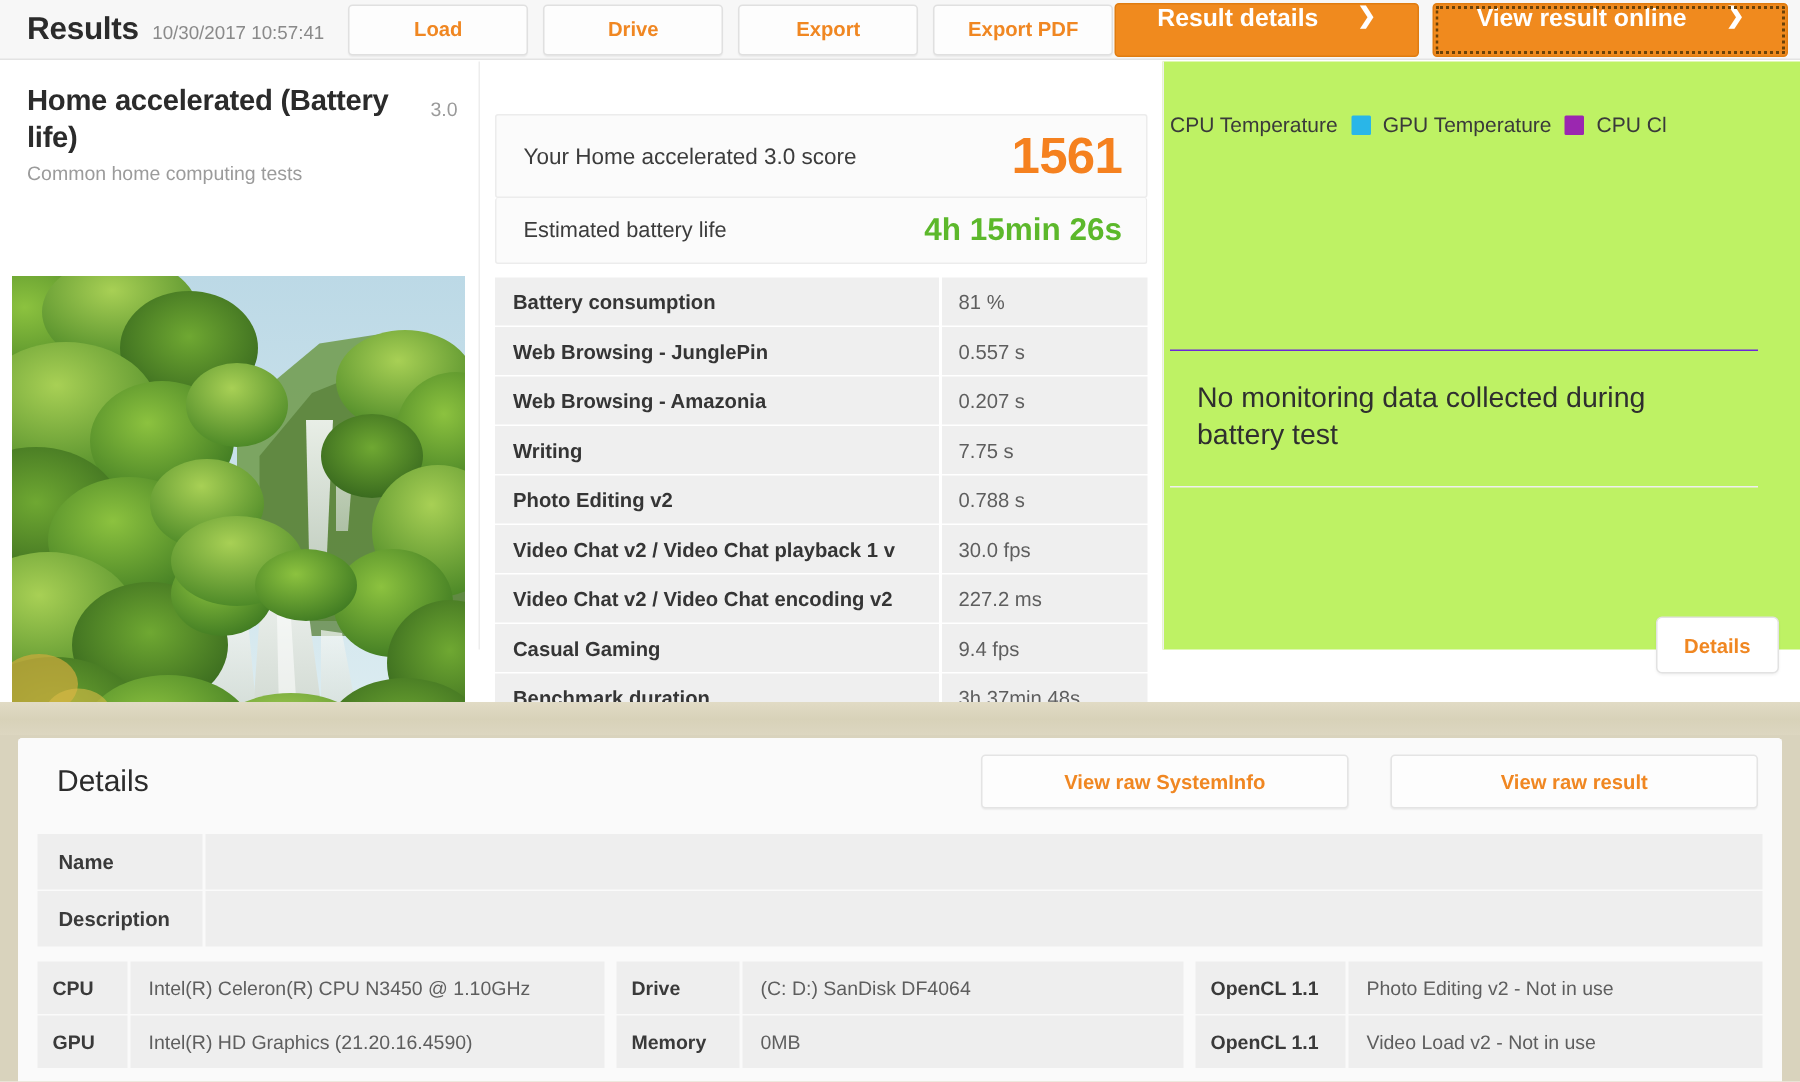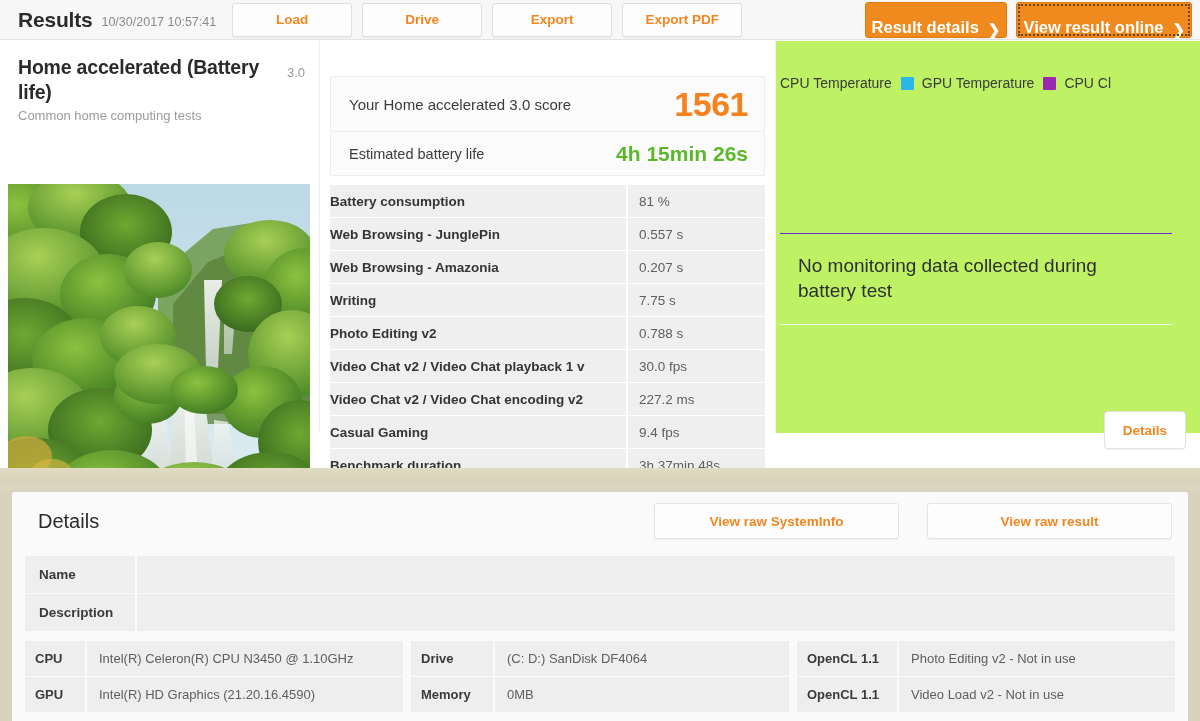--- a/index.html
+++ b/index.html
@@ -88,25 +88,25 @@
     white-space: nowrap;
   }
   .btn-orange {
     background: #f08a1e;
     border: 1px solid #e07c10;
     border-radius: 3px;
     color: #ffffff;
     font-size: 16.5px;
     font-weight: 700;
     height: 36px;
-    padding: 0 6px;
-    display: flex;
-    align-items: flex-end;
+    padding: 0 28px;
+    display: flex;
+    align-items: flex-start;
     justify-content: center;
-    gap: 9px;
+    gap: 26px;
     cursor: pointer;
     white-space: nowrap;
   }
   .btn-orange.focused {
     outline: 2px dotted #6b4208;
     outline-offset: -4px;
   }
   .chev { font-size: 15px; font-weight: 700; line-height: 1; }
 
   .header-right {
@@ -218,20 +218,21 @@
     display: flex;
     height: 32px;
     align-items: stretch;
     margin-bottom: 1px;
   }
   .metric-name {
     flex: 0 0 296px;
     background: #efefef;
     display: flex;
     align-items: center;
+    padding-left: 12px;
     font-size: 13.5px;
     font-weight: 700;
     color: #353535;
     white-space: nowrap;
     overflow: hidden;
   }
   .metric-val {
     flex: 1;
     background: #efefef;
     display: flex;

